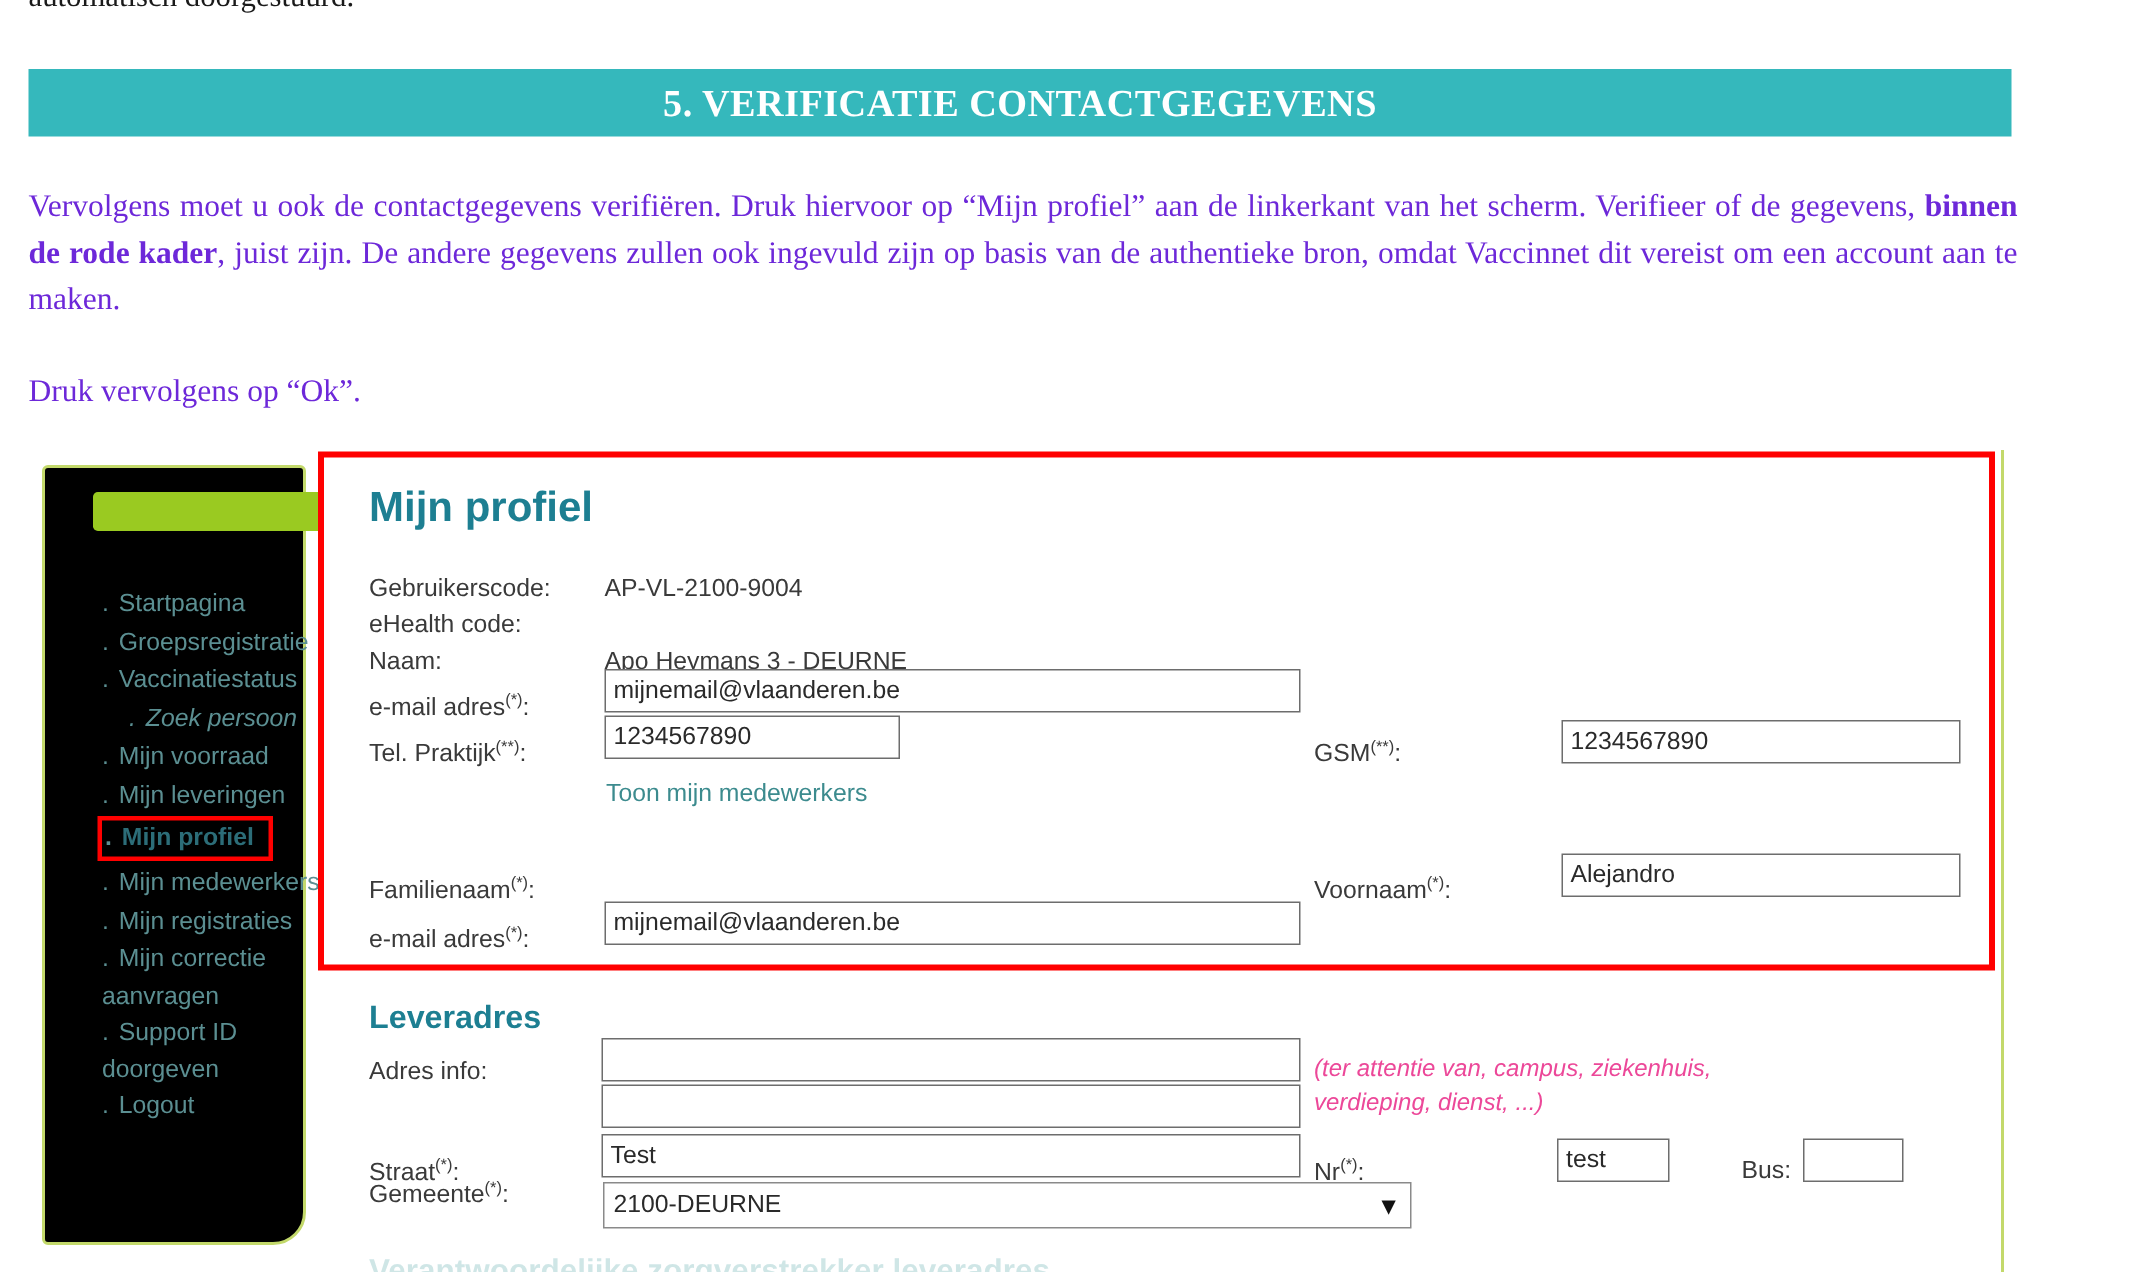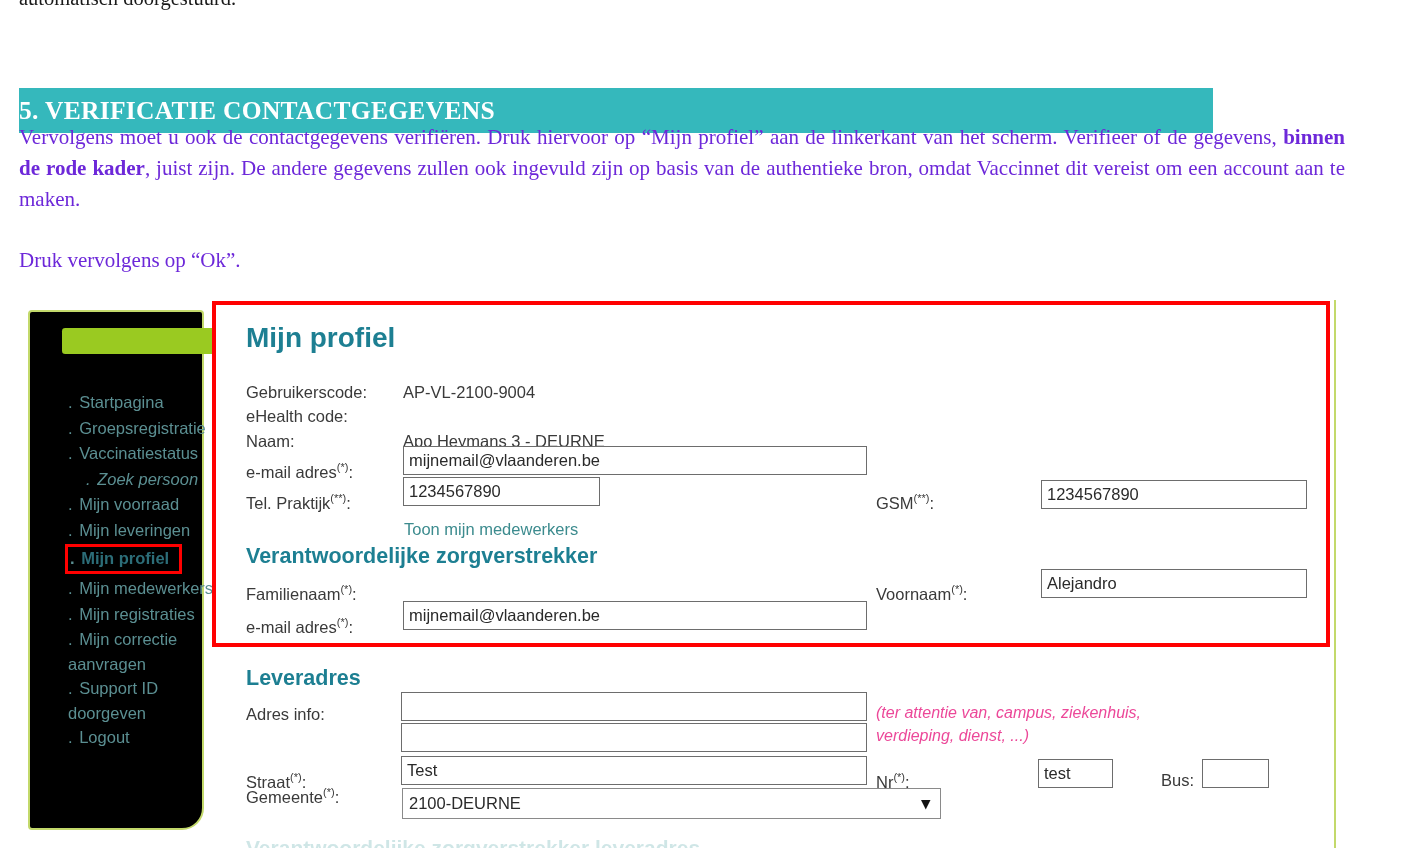--- a/index.html
+++ b/index.html
@@ -26,26 +26,26 @@
     font-size: 20.5px;
     color: #1a1a1a;
     white-space: nowrap;
   }
 
   
   .banner {
     position: absolute;
     left: 19px;
     top: 46px;
-    width: 1194px;
+    width: 1322px;
     height: 45px;
     background: #35b8bc;
     display: flex;
     align-items: center;
-    margin-top: 42px;
+    justify-content: center;
   }
   .banner-title {
     font-family: "Liberation Serif", serif;
     font-weight: bold;
     font-size: 25.5px;
     color: #ffffff;
     letter-spacing: .3px;
     white-space: nowrap;
   }
 
@@ -318,21 +318,20 @@
     <div class="fld" style="left:187px; top:142px; width:464px; height:29px;">mijnemail@vlaanderen.be</div>
 
     <div class="lbl" style="left:30px; top:188px;"><span>Tel. Praktijk</span><sup>(**)</sup>:</div>
     <div class="fld" style="left:187px; top:173px; width:197px; height:29px;">1234567890</div>
 
     <div class="lbl" style="left:660px; top:188px;"><span>GSM</span><sup>(**)</sup>:</div>
     <div class="fld" style="left:825px; top:176px; width:266px; height:29px;">1234567890</div>
 
     <a class="link-inline" style="left:188px; top:216px;">Toon mijn medewerkers</a>
 
-    <div class="sec-head mid" style="left:30px; top:240px;">Verantwoordelijke zorgverstrekker</div>
 
     <div class="lbl" style="left:30px; top:279px;"><span>Familienaam</span><sup>(*)</sup>:</div>
 
     <div class="lbl" style="left:660px; top:279px;"><span>Voornaam</span><sup>(*)</sup>:</div>
     <div class="fld" style="left:825px; top:265px; width:266px; height:29px;">Alejandro</div>
 
     <div class="lbl" style="left:30px; top:312px;"><span>e-mail adres</span><sup>(*)</sup>:</div>
     <div class="fld" style="left:187px; top:297px; width:464px; height:29px;">mijnemail@vlaanderen.be</div>
 
     <div class="sec-head mid" style="left:30px; top:362px;">Leveradres</div>

